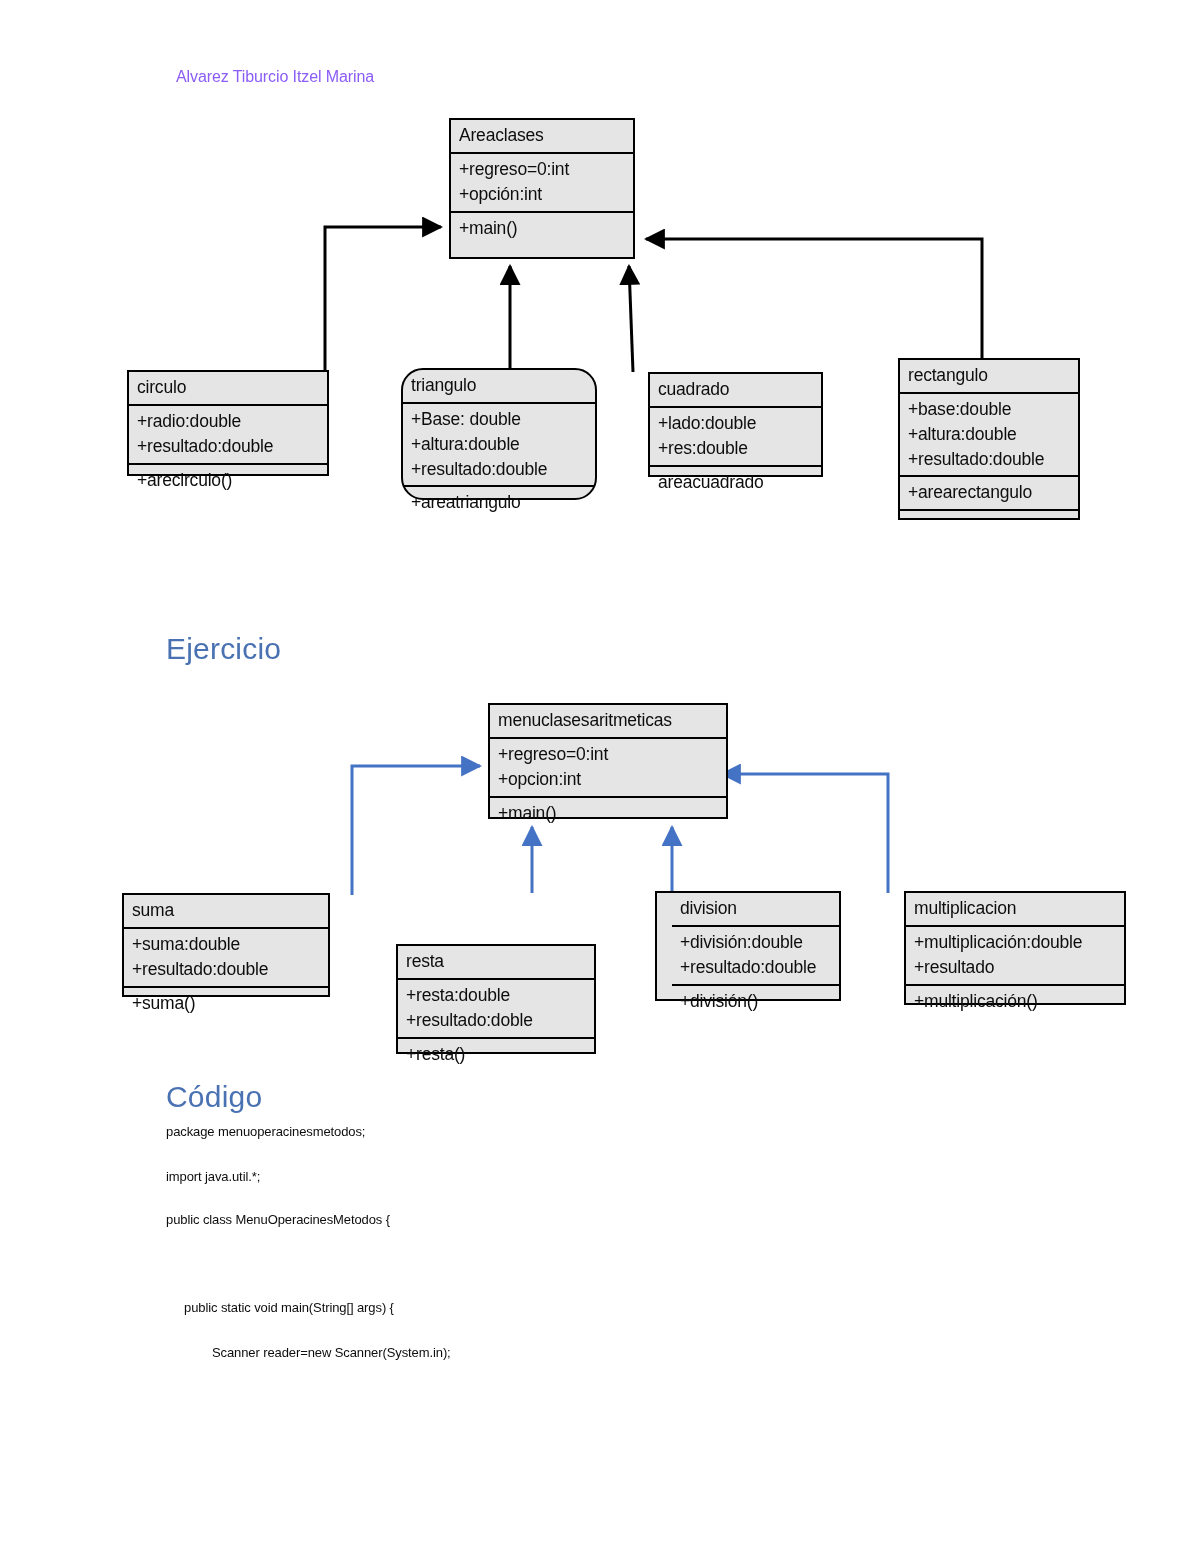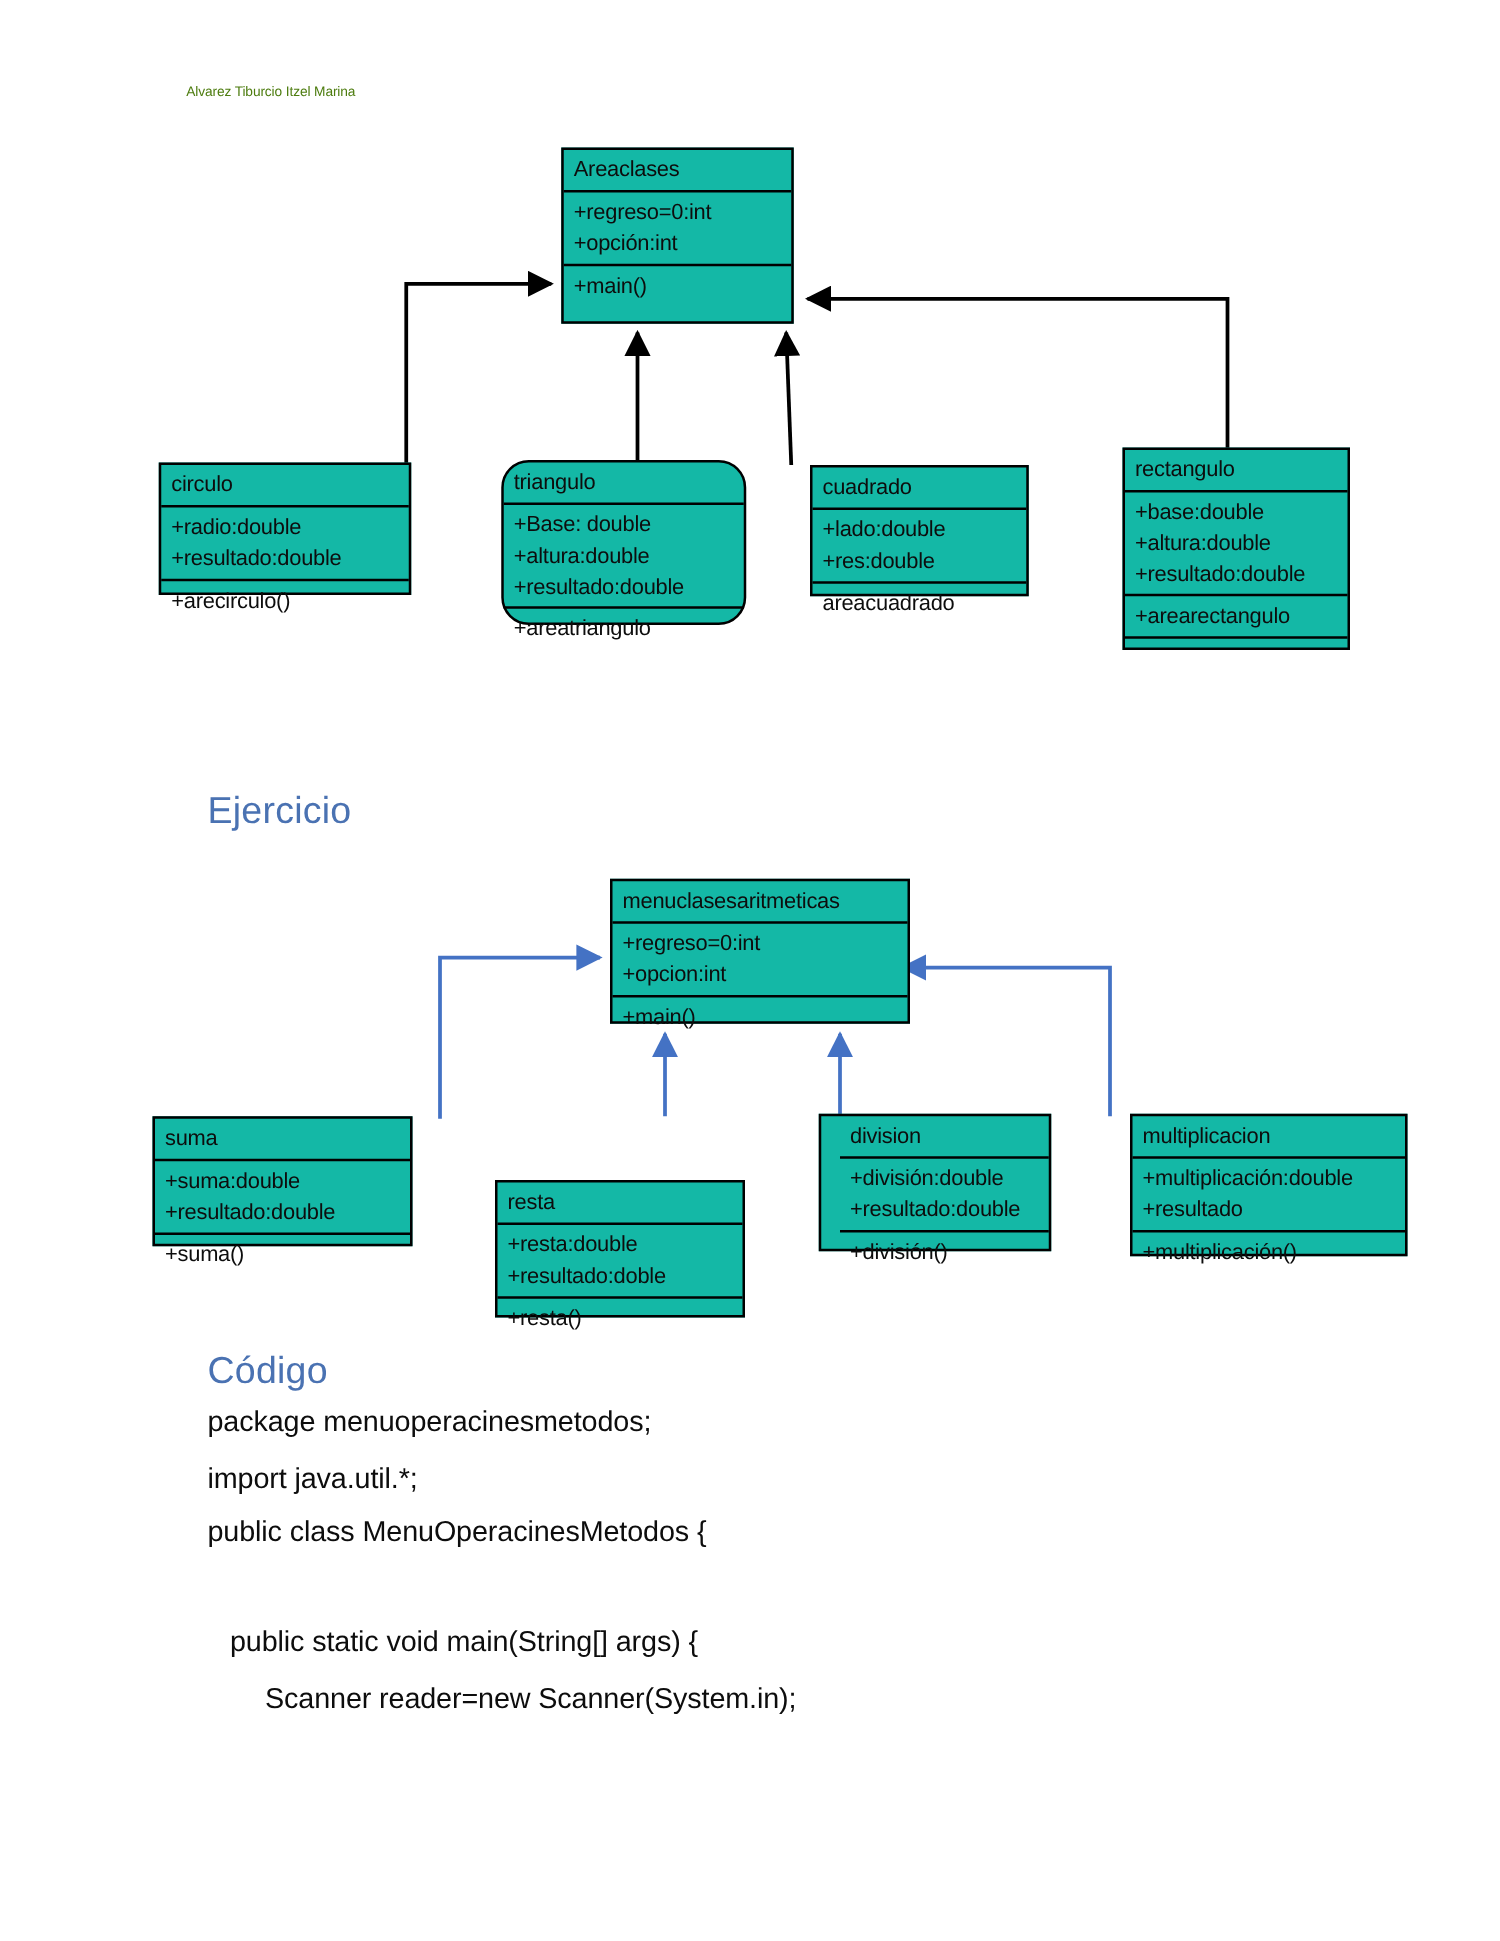--- a/index.html
+++ b/index.html
@@ -17,59 +17,59 @@
   }
 
   .page {
     position: absolute;
     inset: 0;
   }
 
   
   .author-name {
     position: absolute;
-    left: 149px;
+    left: 176px;
     top: 68px;
-    font-size: 11px;
+    font-size: 16px;
     letter-spacing: -0.1px;
-    color: #4d7c0f;
+    color: #8b5cf6;
     white-space: nowrap;
   }
 
   .h1 {
     position: absolute;
     font-size: 30px;
     font-weight: 400;
     color: #4a72b2;
     letter-spacing: 0.2px;
     white-space: nowrap;
   }
   .h-ejercicio { left: 166px; top: 632px; }
   .h-codigo    { left: 166px; top: 1080px; }
 
   .codeline {
     position: absolute;
     left: 166px;
-    font-size: 23px;
+    font-size: 13px;
     color: #0d0d0d;
     white-space: pre;
     letter-spacing: -0.1px;
   }
   .cl1 { top: 1124px; }
   .cl2 { top: 1169px; }
   .cl3 { top: 1212px; }
   .cl4 { top: 1300px; left: 184px; }
   .cl5 { top: 1345px; left: 184px; margin-left: 28px; }
 
   
   .uml {
     position: absolute;
     box-sizing: border-box;
     border: 2.5px solid #000;
-    background: #14b8a6;
+    background: #e5e5e5;
   }
   .uml .compartment {
     box-sizing: border-box;
     border-bottom: 2px solid #000;
     padding: 3px 8px 4px 8px;
   }
   .uml .compartment:last-child {
     border-bottom: none;
   }
   .uml .row {

